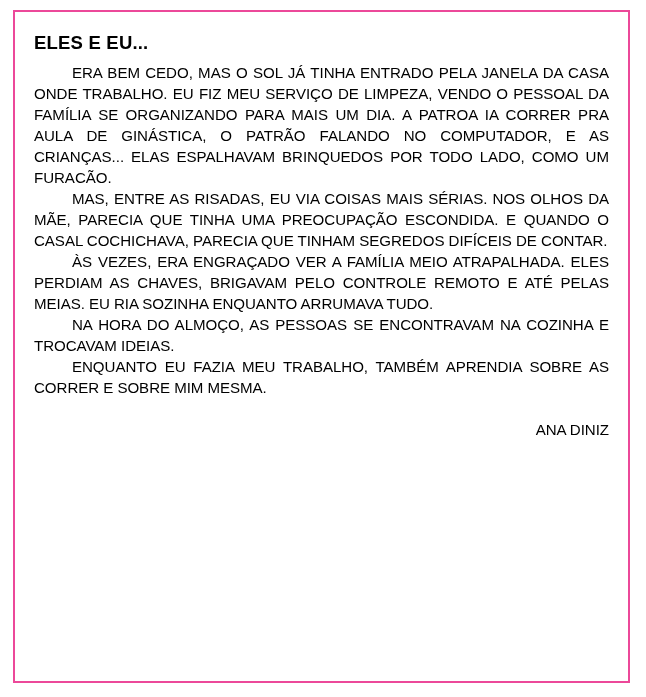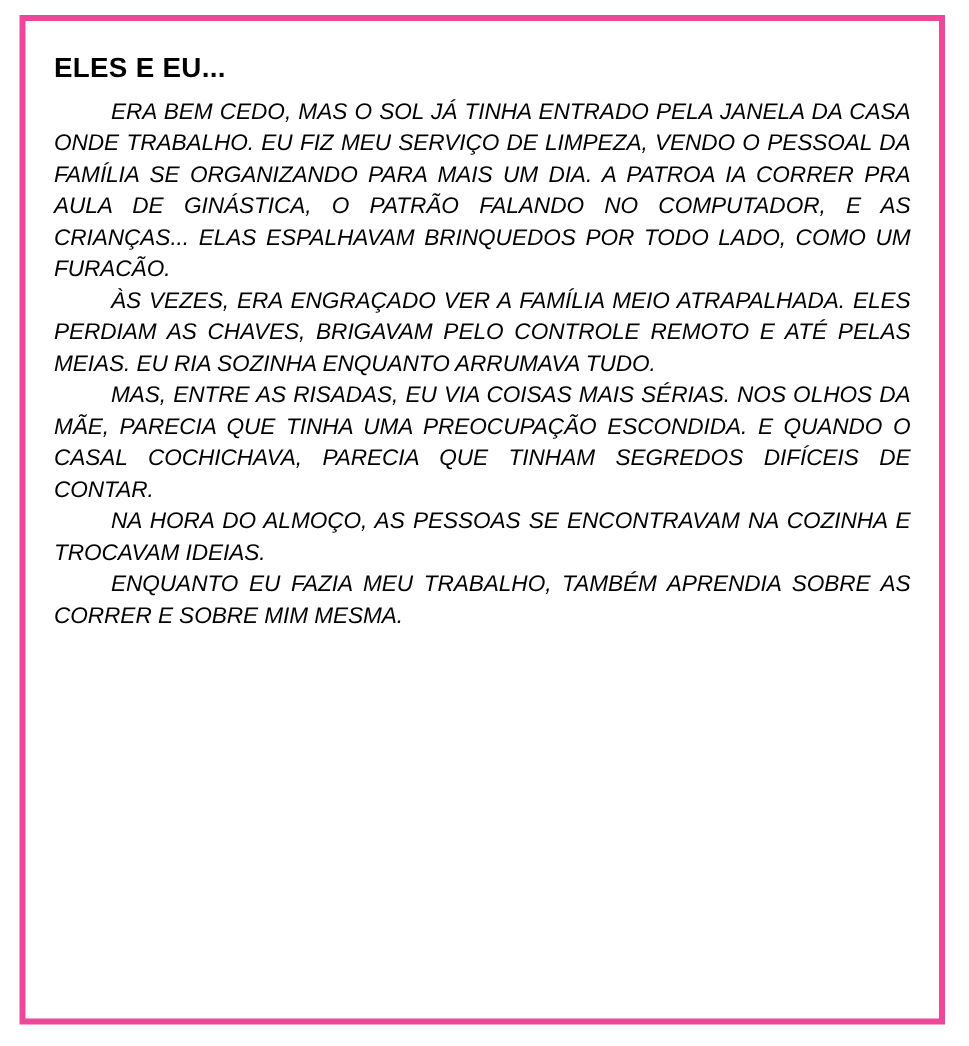--- a/index.html
+++ b/index.html
@@ -13,42 +13,41 @@
     font-family: "Liberation Sans", sans-serif;
     color: #000000;
     overflow: hidden;
   }
   .page-frame {
     position: absolute;
     left: 13px;
     top: 10px;
     width: 617px;
     height: 673px;
-    border: 4px solid #ec4899;
+    border: 2px solid #ec4899;
     box-sizing: border-box;
     background: #ffffff;
   }
   .page-inner {
     padding: 20px 19px 0 19px;
   }
   .doc-title {
     font-size: 18.5px;
     font-weight: bold;
     letter-spacing: 0.2px;
     line-height: 21px;
     margin: 0 0 9px 0;
     text-align: left;
   }
   .doc-body {
     font-size: 15.1px;
     line-height: 21px;
     text-align: justify;
     text-justify: inter-word;
     letter-spacing: -0.05px;
-    font-style: italic;
   }
   .doc-paragraph {
     margin: 0;
     text-indent: 38px;
     text-align: justify;
     text-align-last: left;
     hyphens: none;
   }
   .doc-signature {
     margin: 21px 0 0 0;
@@ -63,27 +62,28 @@
 
 <div class="page-frame">
   <div class="page-inner">
 
     <h1 class="doc-title">ELES E EU...</h1>
 
     <div class="doc-body">
 
       <p class="doc-paragraph">ERA BEM CEDO, MAS O SOL JÁ TINHA ENTRADO PELA JANELA DA CASA ONDE TRABALHO. EU FIZ MEU SERVIÇO DE LIMPEZA, VENDO O PESSOAL DA FAMÍLIA SE ORGANIZANDO PARA MAIS UM DIA. A PATROA IA CORRER PRA AULA DE GINÁSTICA, O PATRÃO FALANDO NO COMPUTADOR, E AS CRIANÇAS... ELAS ESPALHAVAM BRINQUEDOS POR TODO LADO, COMO UM FURACÃO.</p>
 
+      <p class="doc-paragraph">MAS, ENTRE AS RISADAS, EU VIA COISAS MAIS SÉRIAS. NOS OLHOS DA MÃE, PARECIA QUE TINHA UMA PREOCUPAÇÃO ESCONDIDA. E QUANDO O CASAL COCHICHAVA, PARECIA QUE TINHAM SEGREDOS DIFÍCEIS DE CONTAR.</p>
+
       <p class="doc-paragraph">ÀS VEZES, ERA ENGRAÇADO VER A FAMÍLIA MEIO ATRAPALHADA. ELES PERDIAM AS CHAVES, BRIGAVAM PELO CONTROLE REMOTO E ATÉ PELAS MEIAS. EU RIA SOZINHA ENQUANTO ARRUMAVA TUDO.</p>
-
-      <p class="doc-paragraph">MAS, ENTRE AS RISADAS, EU VIA COISAS MAIS SÉRIAS. NOS OLHOS DA MÃE, PARECIA QUE TINHA UMA PREOCUPAÇÃO ESCONDIDA. E QUANDO O CASAL COCHICHAVA, PARECIA QUE TINHAM SEGREDOS DIFÍCEIS DE CONTAR.</p>
 
 
       <p class="doc-paragraph">NA HORA DO ALMOÇO, AS PESSOAS SE ENCONTRAVAM NA COZINHA E TROCAVAM IDEIAS.</p>
 
 
 
       <p class="doc-paragraph">ENQUANTO EU FAZIA MEU TRABALHO, TAMBÉM APRENDIA SOBRE AS CORRER E SOBRE MIM MESMA.</p>
 
+      <p class="doc-signature">ANA DINIZ</p>
 
     </div>
   </div>
 </div>
 
 </body></html>

